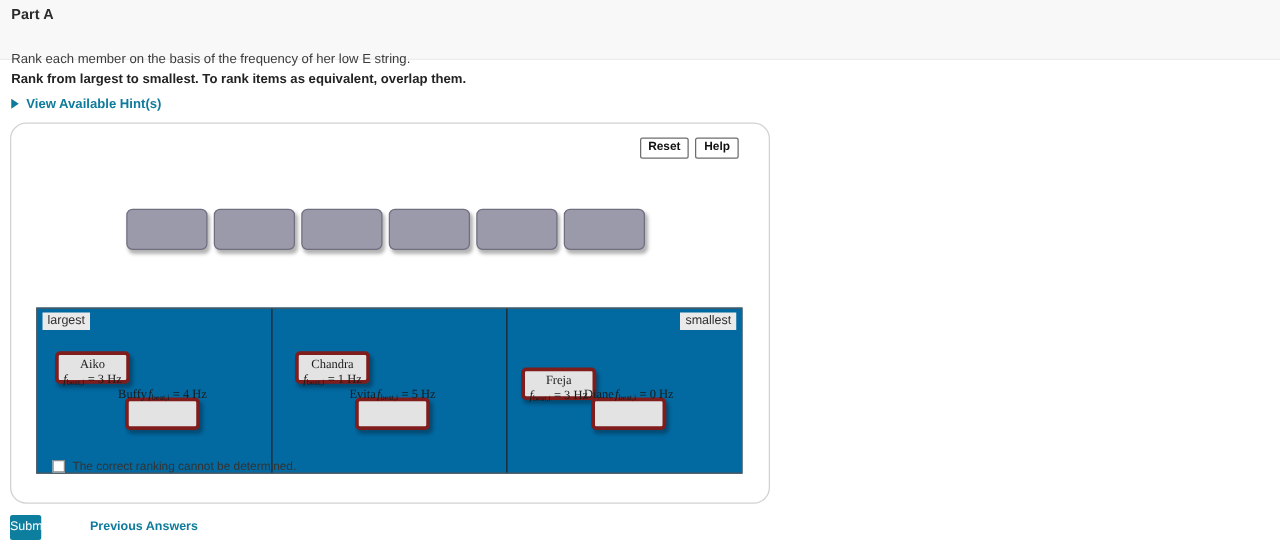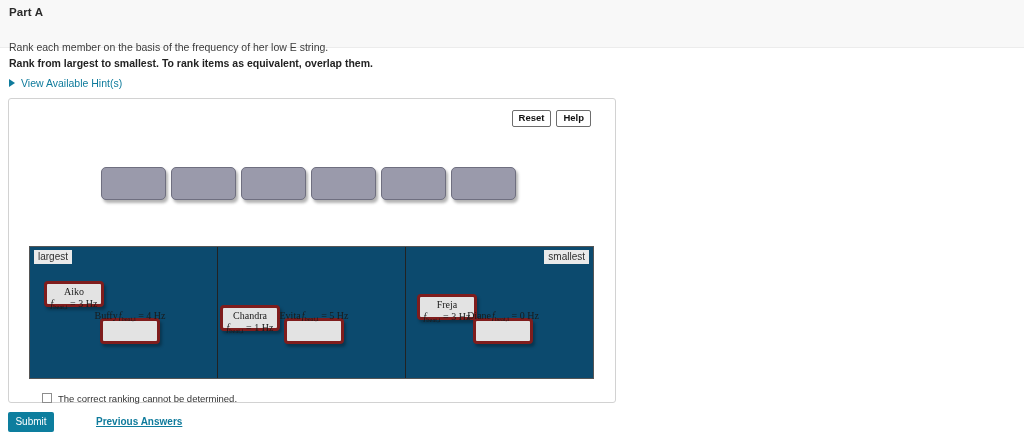--- a/index.html
+++ b/index.html
@@ -54,32 +54,32 @@
     cursor: pointer;
   }
   .hint-arrow {
     width: 0; height: 0;
     border-left: 6px solid #0f7b9c;
     border-top: 4px solid transparent;
     border-bottom: 4px solid transparent;
   }
   .hint-text {
     font-size: 10.5px;
-    font-weight: normal;
+    font-weight: bold;
     color: #0f7b9c;
   }
 
   
   .activity-panel {
     position: absolute;
     left: 8px; top: 98px;
     width: 608px; height: 305px;
     background: #ffffff;
     border: 1px solid #d2d2d2;
-    border-radius: 3px;
+    border-radius: 13px;
     box-sizing: border-box;
   }
 
   .panel-tools {
     position: absolute;
     right: 24px; top: 11px;
     display: flex;
     gap: 5px;
   }
   .tool-btn {
@@ -110,21 +110,21 @@
     box-shadow: 2px 3px 3px rgba(0,0,0,0.30);
     cursor: grab;
     box-sizing: border-box;
   }
 
   
   .rank-area {
     position: absolute;
     left: 20px; top: 147px;
     width: 565px; height: 133px;
-    background: #0c4a6e;
+    background: #0369a1;
     border: 1px solid #555555;
     box-sizing: border-box;
     display: flex;
   }
   .rank-col {
     position: relative;
     flex: 1 1 0;
     height: 100%;
     border-right: 1px solid #222222;
     box-sizing: border-box;
@@ -172,68 +172,67 @@
   
   .token.inline .tok-text { top: -11px; }
   .token.inline .tok-name { margin-right: 1px; margin-top: 36px; }
 
   .ital { font-style: italic; }
   .sub  { font-size: 6.5px; vertical-align: -0.25em; font-style: normal; }
 
   
   .tok-aiko    { left: 14px; top: 34px; }
   .tok-buffy   { left: 70px; top: 71px; }
-  .tok-chandra { left: 2px; top: 34px; margin-top: 24px; }
+  .tok-chandra { left: 18px; top: 34px; }
   .tok-evita   { left: 66px; top: 71px; }
   .tok-freja   { left: 11px; top: 47px; }
   .tok-diane   { left: 67px; top: 71px; }
 
   
   .cannot-row {
     position: absolute;
-    left: 33px; top: 294px;
+    left: 33px; top: 269px;
     display: flex;
     gap: 6px;
   }
   .cbox {
     width: 10px; height: 10px;
     border: 1px solid #8d8d8d;
     background: #fff;
     box-sizing: border-box;
     cursor: pointer;
   }
   .cannot-text {
     font-size: 9.5px;
     color: #333;
     white-space: nowrap;
   }
 
   
   .submit-btn {
     position: absolute;
     left: 8px; top: 412px;
-    width: 46px; height: 20px;
+    width: 25px; height: 20px;
     background: #0d7e9e;
     color: #ffffff;
     border: none;
     border-radius: 2px;
     font-size: 10px;
     font-family: "Liberation Sans", sans-serif;
     cursor: pointer;
     line-height: 20px;
     text-align: center;
     padding: 0;
   }
   .prev-answers {
     position: absolute;
-    left: 80px; top: 416px;
+    left: 56px; top: 416px;
     font-size: 10px;
     font-weight: bold;
     color: #0f7b9c;
-    text-decoration: underline;
     cursor: pointer;
     padding-left: 16px;
   }
 </style>
 </head>
 <body>
 
 <div id="page">
 
   <div class="header-bar">

